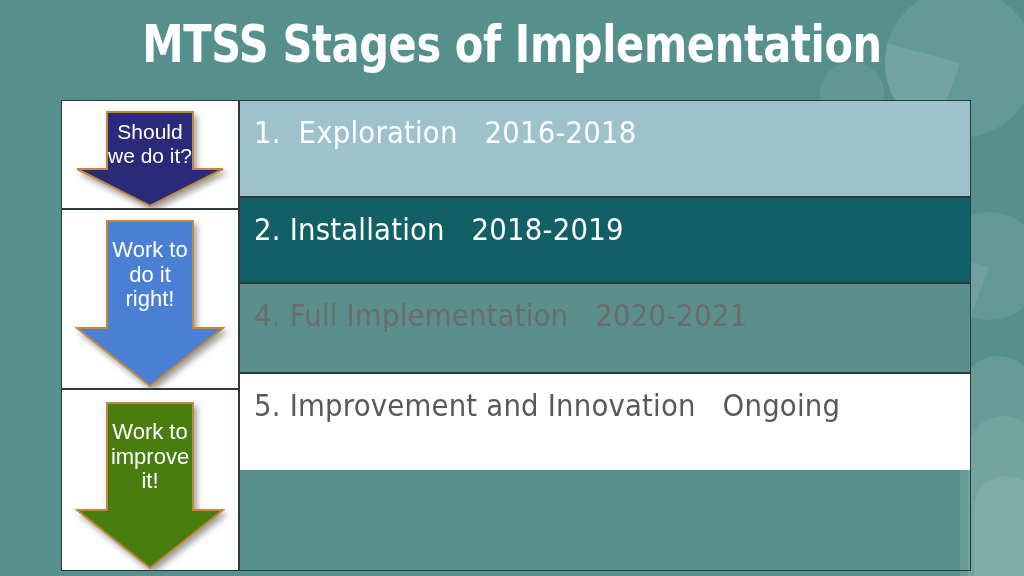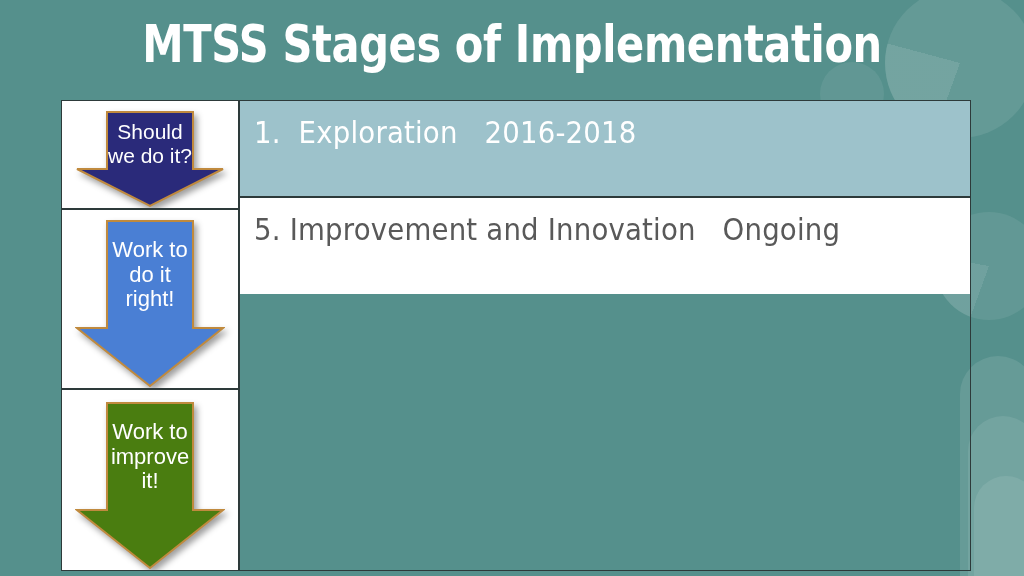--- a/index.html
+++ b/index.html
@@ -224,20 +224,26 @@
         </div>
       </div>
 
     </div>
 
     <div class="col-right">
 
       <div class="row r1" style="background: rgb(157, 194, 203);">
         <span class="row-text" style="color: rgb(255, 255, 255);">1.  Exploration   2016-2018</span>
       </div>
+      <div class="row r2" style="background: rgb(17, 96, 102);">
+        <span class="row-text" style="color: rgb(255, 255, 255);">2. Installation   2018-2019</span>
+      </div>
+      <div class="row r4" style="background: rgb(91, 143, 140);">
+        <span class="row-text" style="color: rgb(107, 107, 107);">4. Full Implementation   2020-2021</span>
+      </div>
       <div class="row r5" style="background: #ffffff;">
         <span class="row-text" style="color: rgb(89, 89, 89);">5. Improvement and Innovation   Ongoing</span>
       </div>
 
     </div>
 
   </div>
 </div>
 
 </body></html>

